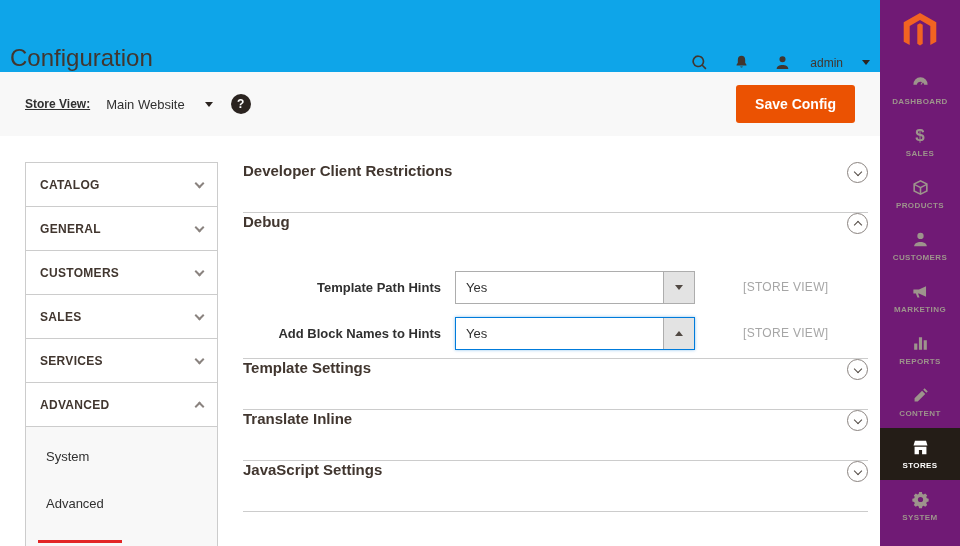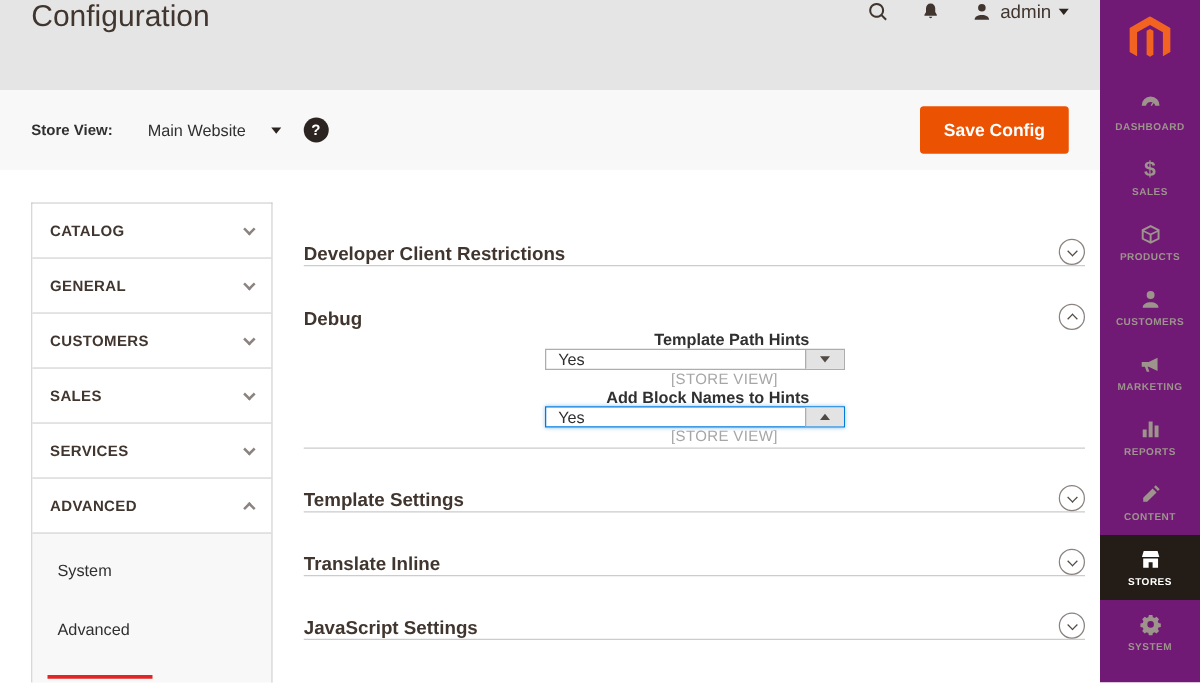--- a/index.html
+++ b/index.html
@@ -4,58 +4,58 @@
 <style>
   * { margin:0; padding:0; box-sizing:border-box; }
   html,body { width:960px; height:546px; font-family:"Liberation Sans", sans-serif; }
   .page { position:relative; width:960px; height:546px; background:#fff; overflow:hidden; }
   [data-interactable="true"] { cursor:pointer; }
 
   
   .main { position:absolute; left:0; top:0; width:880px; height:546px; background:#fff; }
 
   
-  .hdr { height:72px; display:flex; align-items:flex-start; padding:0 25px; background:#e5e5e5; }
+  .hdr { height:72px; display:flex; align-items:flex-end; padding:0 10px; background:#0ea5e9; }
   .hdr h1 { font-size:24px; font-weight:400; color:#41362f; }
   .hdr-right { margin-left:auto; display:flex; align-items:center; gap:24px; color:#41362f; }
   .hdr-ic { display:flex; align-items:center; }
-  .usr { display:flex; align-items:center; gap:6px; font-size:15px; color:#41362f; }
+  .usr { display:flex; align-items:center; gap:19px; font-size:12px; color:#41362f; }
 
   
   .storebar { height:64px; background:#f8f8f8; display:flex; align-items:center; padding:0 25px; }
-  .sv-label { font-size:12px; font-weight:700; color:#303030; margin-right:28px; }
+  .sv-label { font-size:12px; font-weight:700; color:#303030; margin-right:16px;text-decoration:underline; }
   .sv-dd { display:flex; align-items:center; gap:20px; font-size:13px; color:#303030; margin-right:18px; }
   .caret-dn { width:0; height:0; border-left:4px solid transparent; border-right:4px solid transparent; border-top:5px solid #2b2420; display:inline-block; }
   .help { width:20px; height:20px; border-radius:50%; background:#2b2420; color:#fff; font-size:12px; font-weight:700; display:flex; align-items:center; justify-content:center; }
   .save-btn { margin-left:auto; background:#eb5202; color:#fff; border:none; font-family:inherit; font-size:14px; font-weight:700; padding:11px 19px; border-radius:3px; }
 
   
   .content { display:flex; align-items:flex-start; padding:26px 12px 0 25px; }
 
   
   .accordion { width:193px; margin-right:25px; border:1px solid #ccc; border-bottom:none; position:relative; flex-shrink:0; }
   .acc-item { height:44px; display:flex; align-items:center; justify-content:space-between; padding:0 14px; background:#fff; border-bottom:1px solid #ccc; }
   .acc-label { font-size:12px; font-weight:700; color:#41362f; letter-spacing:.3px; }
   .chev { display:inline-block; width:7px; height:7px; border-right:2px solid #8a837f; border-bottom:2px solid #8a837f; transform:rotate(45deg); margin-top:-3px; }
   .chev.up { transform:rotate(-135deg); margin-top:4px; }
   .acc-sub { background:#f8f8f8; padding:6px 0 120px 0; }
   .acc-sub-item { height:47px; display:flex; align-items:center; padding:0 14px 0 20px; font-size:13px; color:#303030; }
   .current-indicator { position:absolute; left:12px; top:377px; width:84px; height:3px; background:#e22626; }
 
   
   .panels { flex:1; }
-  .panel-row { height:51px; display:flex; align-items:flex-end; justify-content:space-between; border-bottom:1px solid #ccc; }
+  .panel-row { height:51px; display:flex; align-items:flex-start; justify-content:space-between; border-bottom:1px solid #ccc; }
   .panel-row h2 { font-size:15px; font-weight:700; color:#41362f; }
   .panel-row.no-border { border-bottom:none; }
   .panel.debug { border-bottom:1px solid #ccc; padding-bottom:2px; }
   .circ { width:21px; height:21px; border:1px solid #8a837f; border-radius:50%; display:flex; align-items:center; justify-content:center; flex-shrink:0; }
   .circ .chev { width:6px; height:6px; border-width:1.5px; border-color:#514943; margin-top:-2px; }
   .circ .chev.up { margin-top:3px; }
 
-  .field-row { display:flex; align-items:center; height:46px;flex-direction:column; }
+  .field-row { display:flex; align-items:center; height:46px; }
   .field-label { width:198px; text-align:right; font-size:13px; font-weight:700; color:#303030; margin-right:14px; flex-shrink:0; }
   .select { width:240px; height:33px; border:1px solid #adadad; background:#fff; display:flex; align-items:center; }
   .select-value { flex:1; font-size:13px; color:#303030; padding-left:10px; }
   .select-arrow { width:31px; align-self:stretch; border-left:1px solid #adadad; background:#e3e3e3; display:flex; align-items:center; justify-content:center; }
   .select.focused { border:1px solid #007bdb; box-shadow:0 0 3px rgba(0,123,219,.45); }
   .caret-up { width:0; height:0; border-left:4px solid transparent; border-right:4px solid transparent; border-bottom:5px solid #514943; display:inline-block; }
   .select-arrow .caret-dn { border-top-color:#514943; }
   .scope { margin-left:48px; font-size:12px; color:#a6a6a6; letter-spacing:.3px; }
 
   

